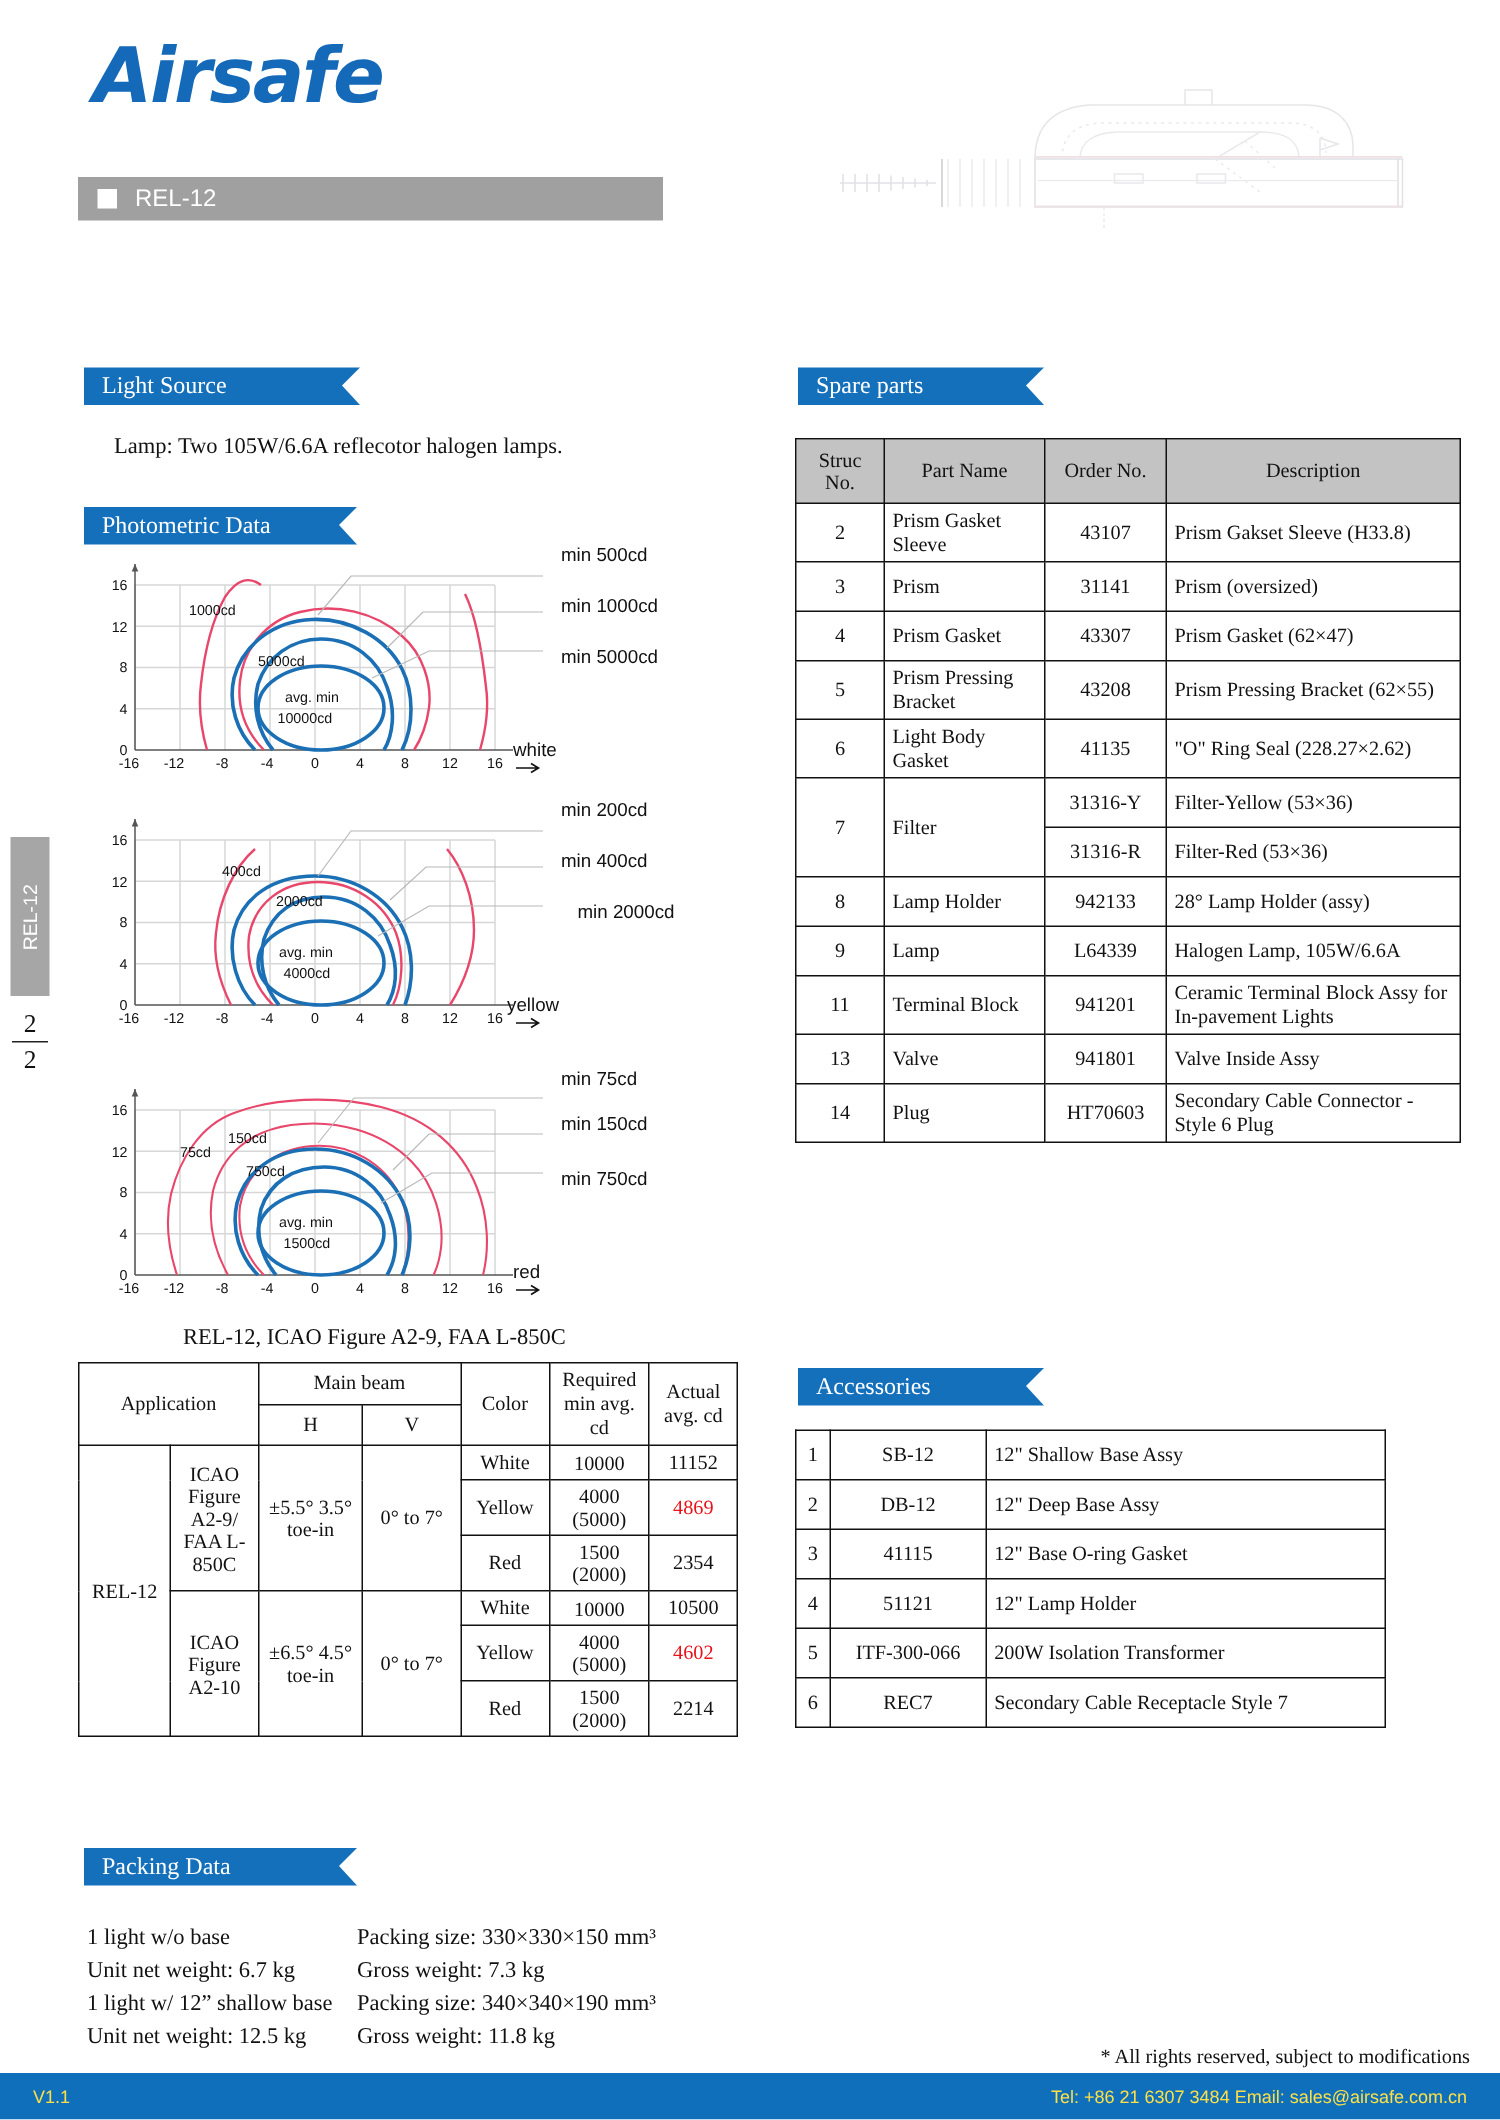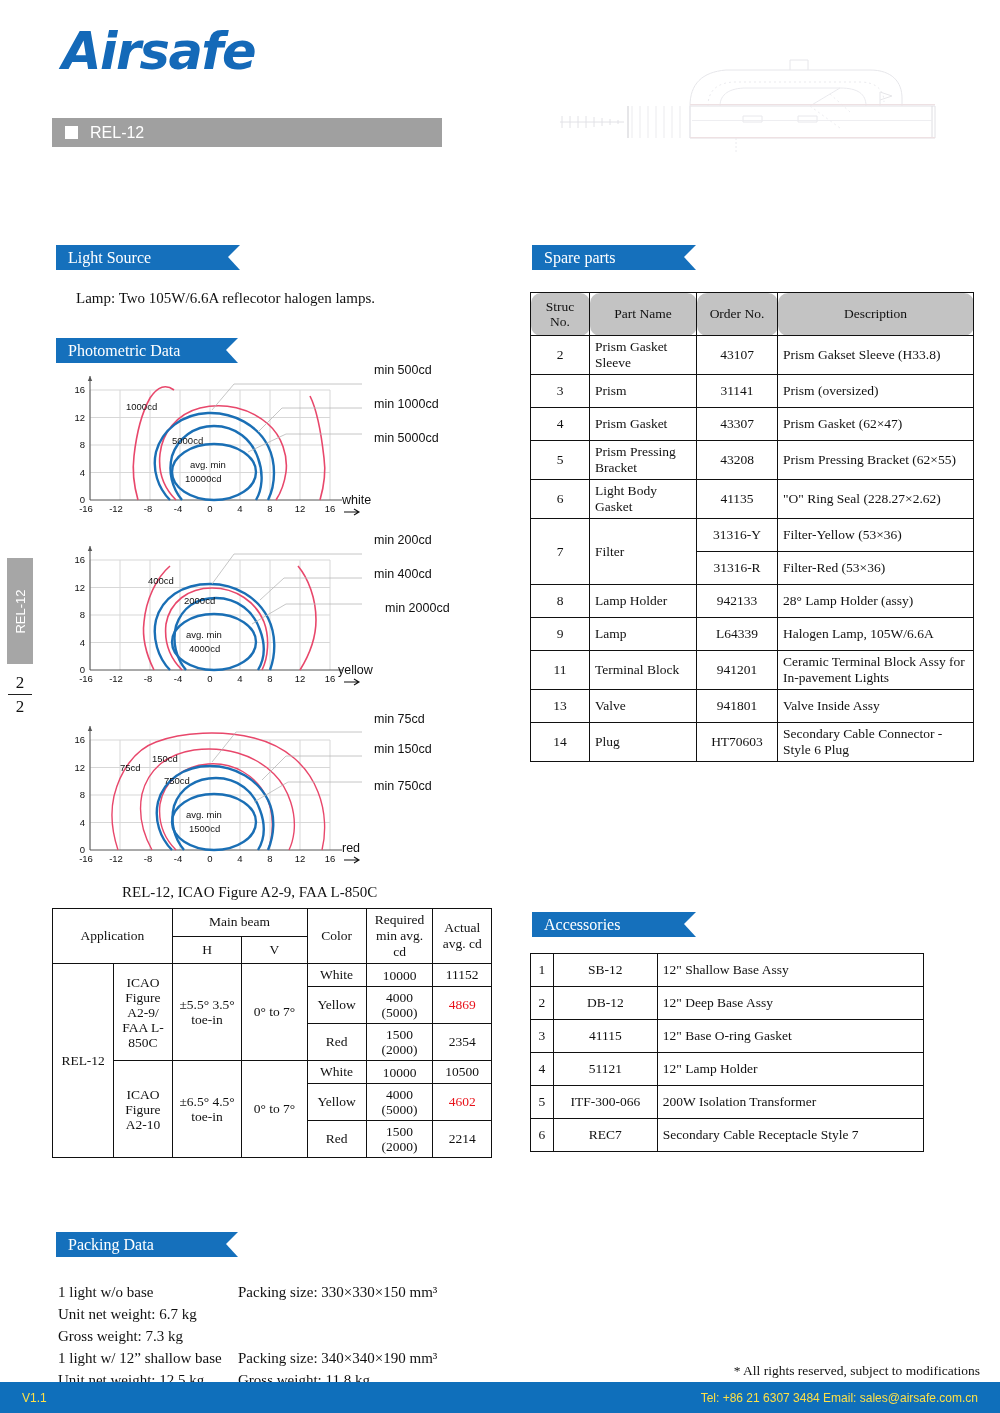--- a/index.html
+++ b/index.html
@@ -53,21 +53,21 @@
 
   .bodytext{position:absolute;font-size:15px;line-height:21px;}
 
   
   .chart{position:absolute;}
   .chartlabels{position:absolute;font-family:"Liberation Sans", sans-serif;font-size:12.5px;color:#111;}
 
   
   table{border-collapse:collapse;font-family:"Liberation Serif", serif;}
   table td,table th{border:1px solid #111;padding:3px 5px;font-size:13.5px;font-weight:normal;}
-  .thead td{background:#c3c3c3;text-align:center;padding:6px 4px;border-radius:10px;}
+  .thead td{background:#c3c3c3;text-align:center;padding:6px 4px;}
   .ctr{text-align:center;}
   .red{color:#e8121a;}
 
   #spare{position:absolute;left:530px;top:292px;width:444px;}
   #spare td{height:26px;}
   #accs{position:absolute;left:530px;top:953px;width:394px;}
   #accs td{height:26px;}
   #apptable{position:absolute;left:52px;top:908px;width:440px;}
 
   .caption{position:absolute;font-size:15px;}
@@ -502,21 +502,21 @@
     </tr>
   </tbody>
     </table>
 
   <div class="tag" style="left:56px;top:1232px;width:158px;">Packing Data</div>
   <div style="position:absolute;left:58px;top:1281px;width:440px;font-size:15px;line-height:22px;">
     <div style="display:flex;">
       <div style="width:180px;">1 light w/o base</div>
       <div>Packing size: 330×330×150 mm³</div>
     </div>
-    <div style="display:flex;flex-direction:column;">
+    <div style="display:flex;">
       <div style="width:180px;">Unit net weight: 6.7 kg</div>
       <div>Gross weight: 7.3 kg</div>
     </div>
     <div style="display:flex;">
       <div style="width:180px;">1 light w/ 12” shallow base</div>
       <div>Packing size: 340×340×190 mm³</div>
     </div>
     <div style="display:flex;">
       <div style="width:180px;">Unit net weight: 12.5 kg</div>
       <div>Gross weight: 11.8 kg</div>

